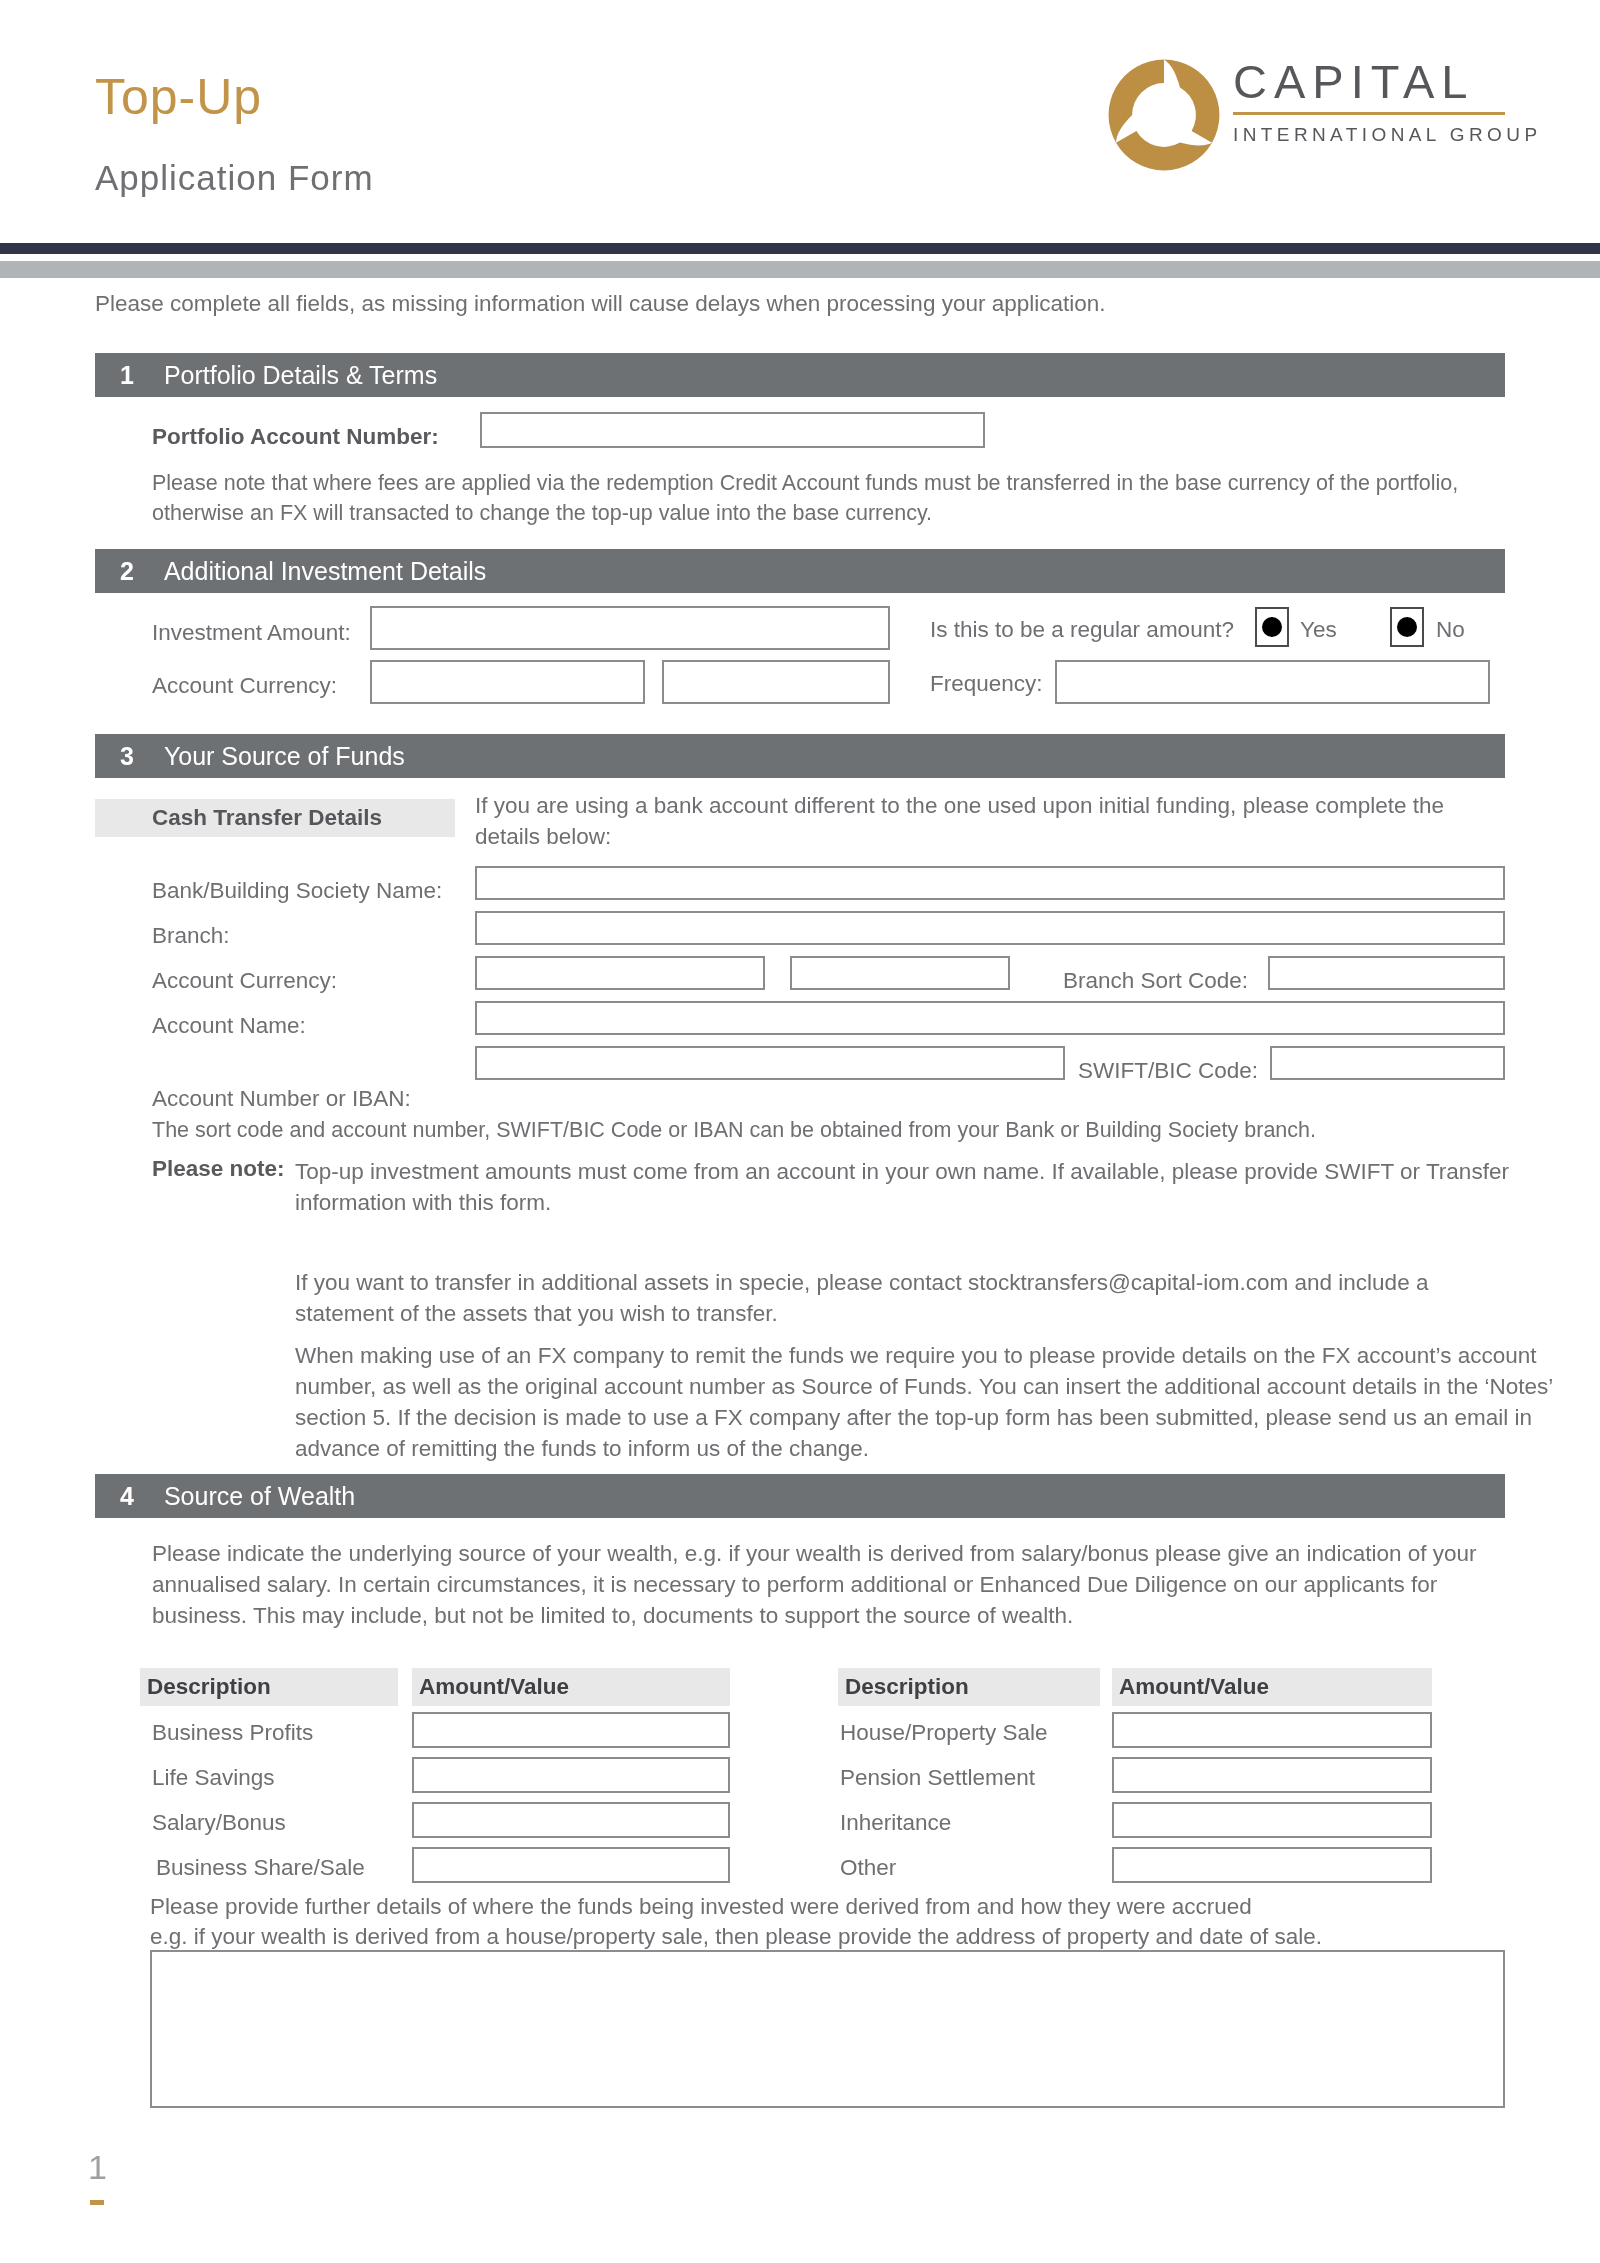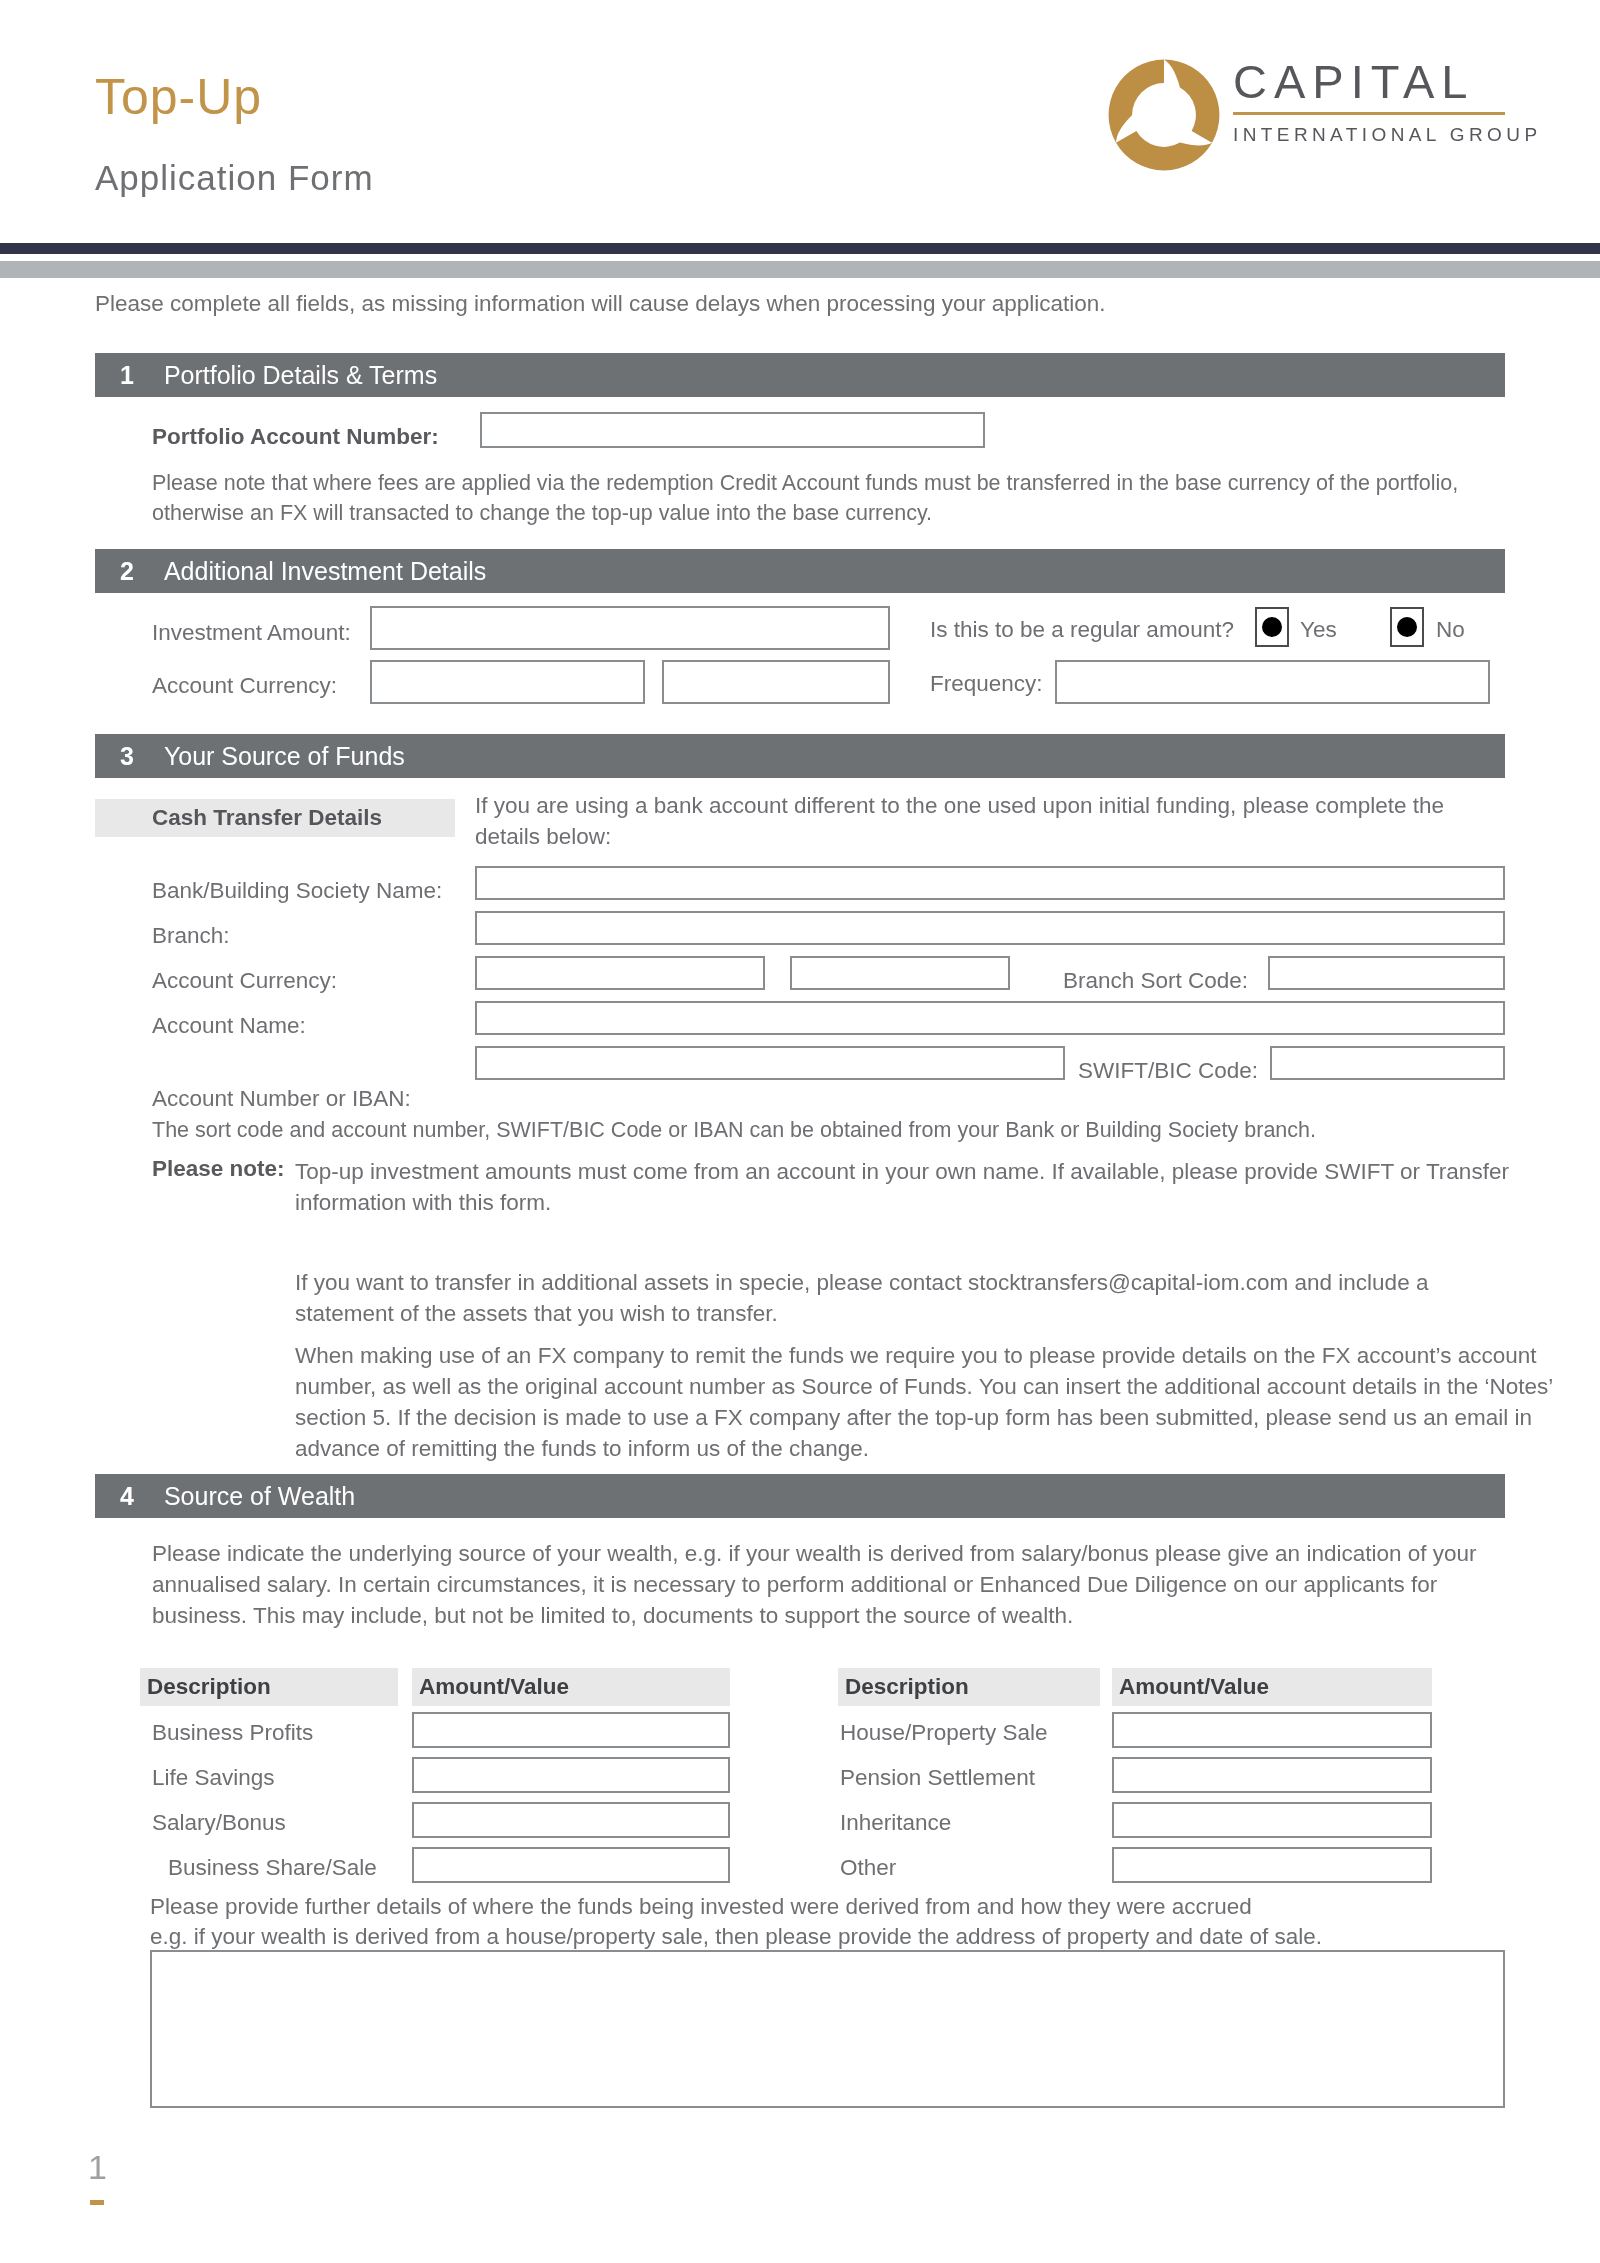--- a/index.html
+++ b/index.html
@@ -142,21 +142,21 @@
   <div class="abs lbl" style="left:152px;top:1765px;">Life Savings</div>
   <input class="abs box" style="left: 412px; top: 1757px; width: 318px; height: 36px;">
   <div class="abs lbl" style="left:840px;top:1765px;">Pension Settlement</div>
   <input class="abs box" style="left: 1112px; top: 1757px; width: 320px; height: 36px;">
 
   <div class="abs lbl" style="left:152px;top:1810px;">Salary/Bonus</div>
   <input class="abs box" style="left: 412px; top: 1802px; width: 318px; height: 36px;">
   <div class="abs lbl" style="left:840px;top:1810px;">Inheritance</div>
   <input class="abs box" style="left: 1112px; top: 1802px; width: 320px; height: 36px;">
 
-  <div class="abs lbl" style="left:168px;top:1855px;">Business Share/Sale</div>
+  <div class="abs lbl" style="left:156px;top:1855px;">Business Share/Sale</div>
   <input class="abs box" style="left: 412px; top: 1847px; width: 318px; height: 36px;">
   <div class="abs lbl" style="left:840px;top:1855px;">Other</div>
   <input class="abs box" style="left: 1112px; top: 1847px; width: 320px; height: 36px;">
 
   <div class="abs para" style="left:150px;top:1922px;width:1365px;line-height:30px;">e.g. if your wealth is derived from a house/property sale, then please provide the address of property and date of sale.</div>
   <div class="abs para" style="left:150px;top:1892px;width:1365px;line-height:30px;">Please provide further details of where the funds being invested were derived from and how they were accrued</div>
   <textarea class="abs box" style="left: 150px; top: 1950px; width: 1355px; height: 158px;"></textarea>
 
   <div class="abs pagenum" style="left:88px;top:2148px;">1</div>
   <div class="abs golddash" style="left:90px;top:2200px;width:14px;height:5px;"></div>

